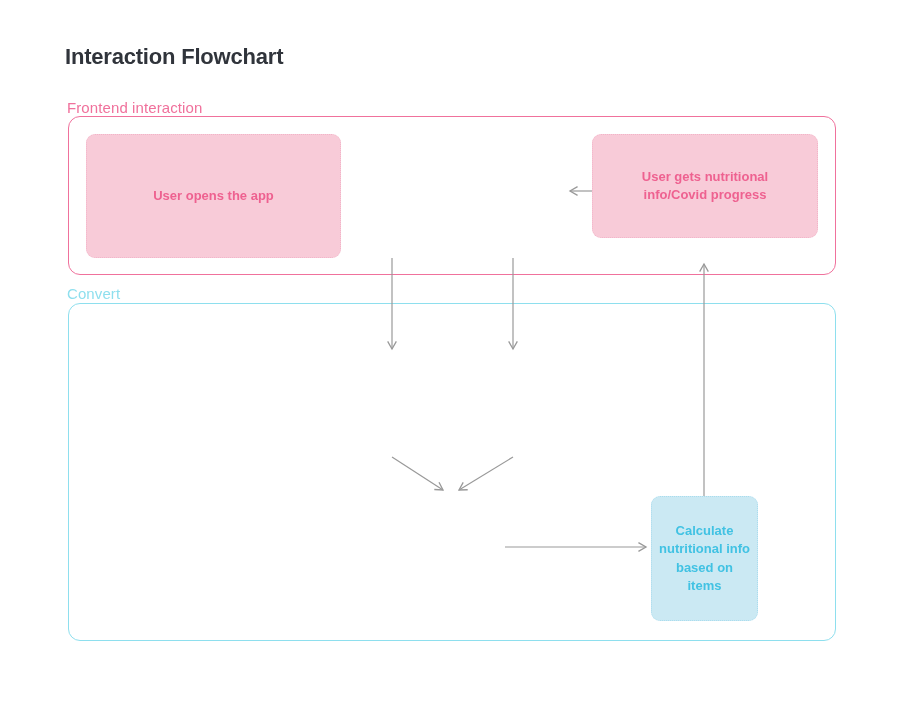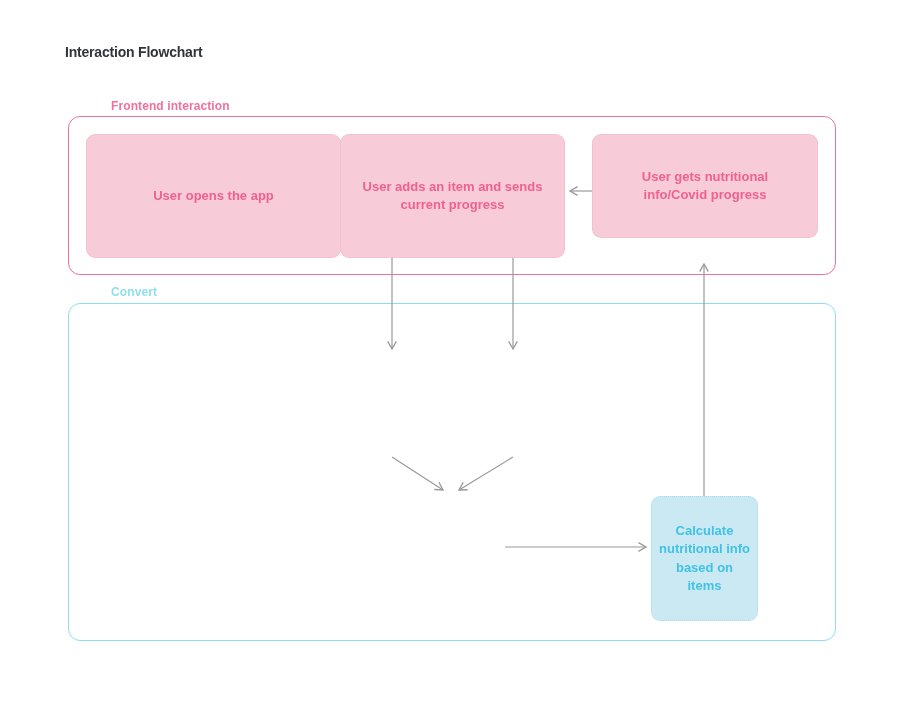--- a/index.html
+++ b/index.html
@@ -12,24 +12,24 @@
     --backend-node-text:#41c2e3;
     --connector:#999999;
   }
   html,body{margin:0;padding:0;background:#ffffff;}
   .canvas{
     position:relative;width:900px;height:720px;background:#ffffff;
     font-family:"Liberation Sans","DejaVu Sans",sans-serif;overflow:hidden;
   }
   .page-title{
     position:absolute;left:65px;top:44px;
-    font-size:14px;font-weight:bold;color:var(--title);letter-spacing:-0.2px;
+    font-size:22px;font-weight:bold;color:var(--title);letter-spacing:-0.2px;
   }
   .section-label{
-    position:absolute;font-size:12px;font-weight:bold;letter-spacing:0.1px;margin-left:44px;
+    position:absolute;font-size:15px;font-weight:normal;letter-spacing:0.1px;
   }
   .section-label.frontend{left:67px;top:99px;color:var(--frontend-accent);}
   .section-label.backend{left:67px;top:285px;color:var(--backend-accent);}
   .section-frame{
     position:absolute;border-radius:12px;background:transparent;box-sizing:border-box;
   }
   .section-frame.frontend{
     left:68px;top:116px;width:768px;height:159px;border:1px solid var(--frontend-accent);
   }
   .section-frame.backend{
@@ -83,22 +83,20 @@
     <line class="edge" x1="592" y1="191" x2="570" y2="191" marker-end="url(#arrow)"></line>
     <line class="edge" x1="392" y1="258" x2="392" y2="349" marker-end="url(#arrow)"></line>
     <line class="edge" x1="513" y1="258" x2="513" y2="349" marker-end="url(#arrow)"></line>
     <line class="edge" x1="392" y1="457" x2="443" y2="490" marker-end="url(#arrow)"></line>
     <line class="edge" x1="513" y1="457" x2="459" y2="490" marker-end="url(#arrow)"></line>
     <line class="edge" x1="505" y1="547" x2="646" y2="547" marker-end="url(#arrow)"></line>
     <line class="edge" x1="704" y1="496" x2="704" y2="264" marker-end="url(#arrow)"></line>
   </svg>
 
   <div class="node pink" id="n-open-app">User opens the app</div>
-  <div class="node pink" id="n-add-item">User adds an item and sends
-current progress</div>
   <div class="node pink" id="n-get-info">User gets nutritional
 info/Covid progress</div>
 
   <div class="node cyan" id="n-calc">Calculate
 nutritional info
 based on
 items</div>
 
 </div>
 

